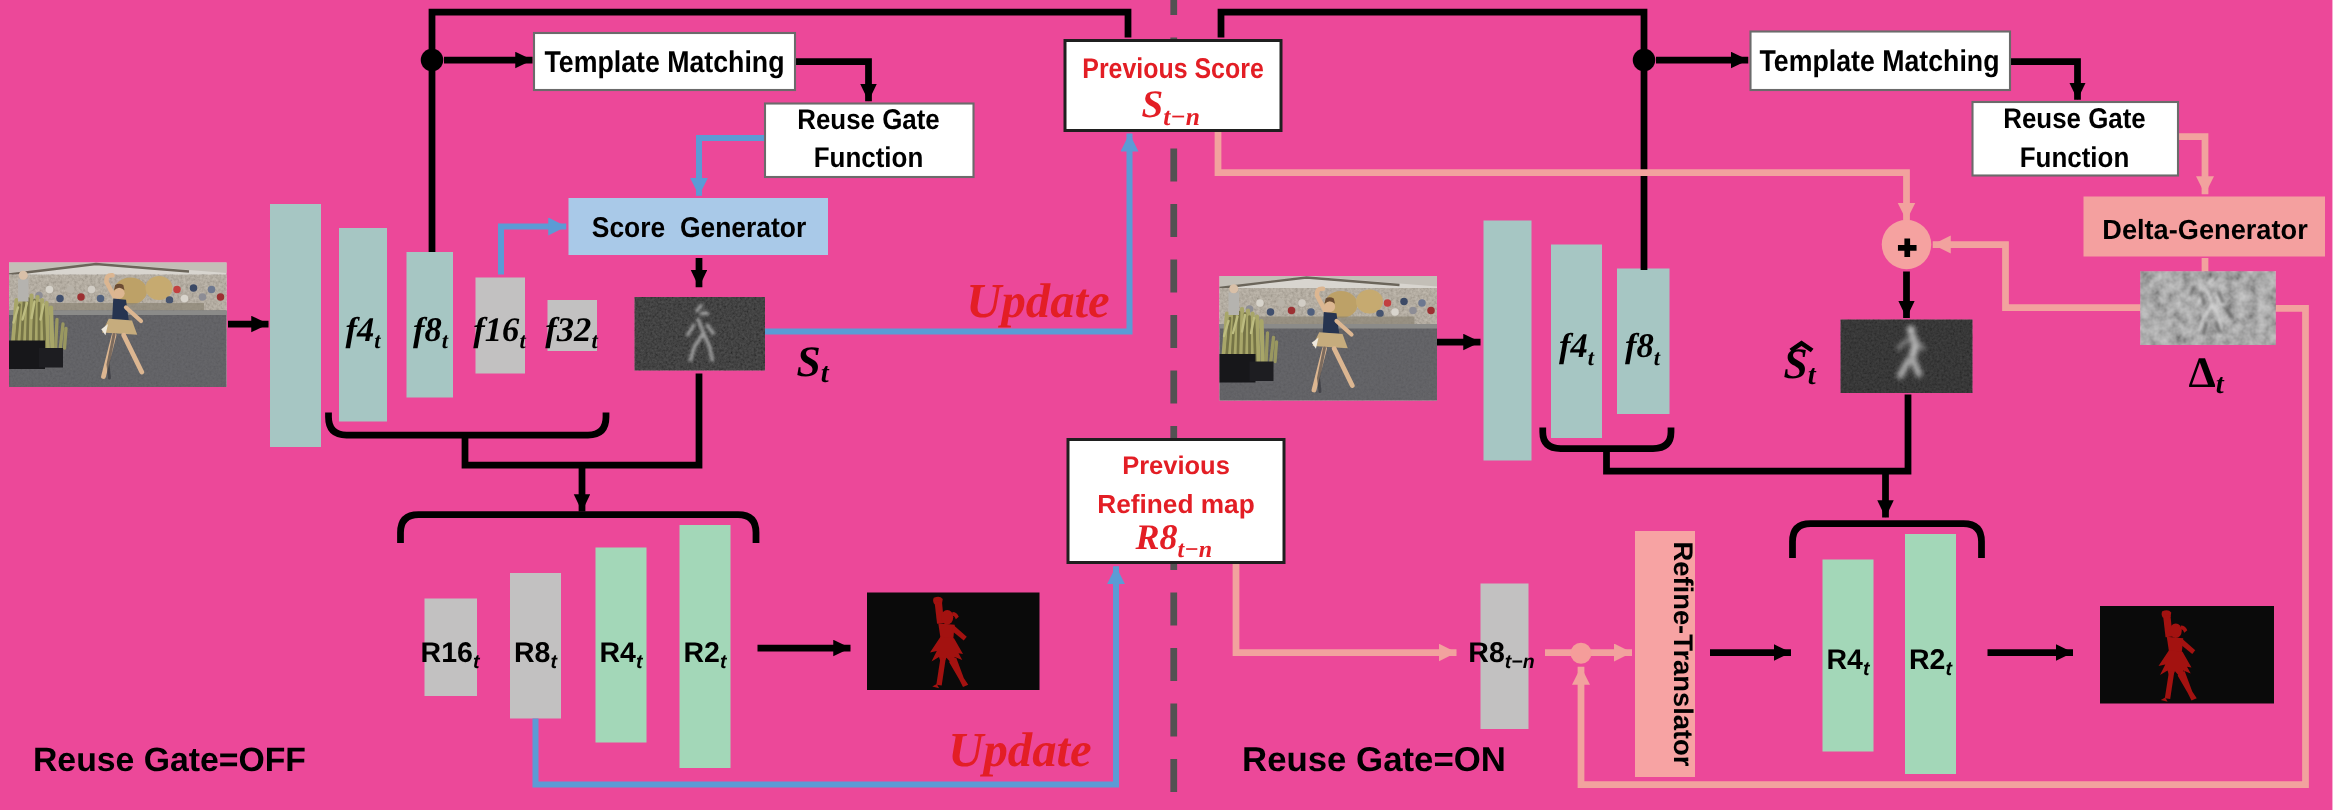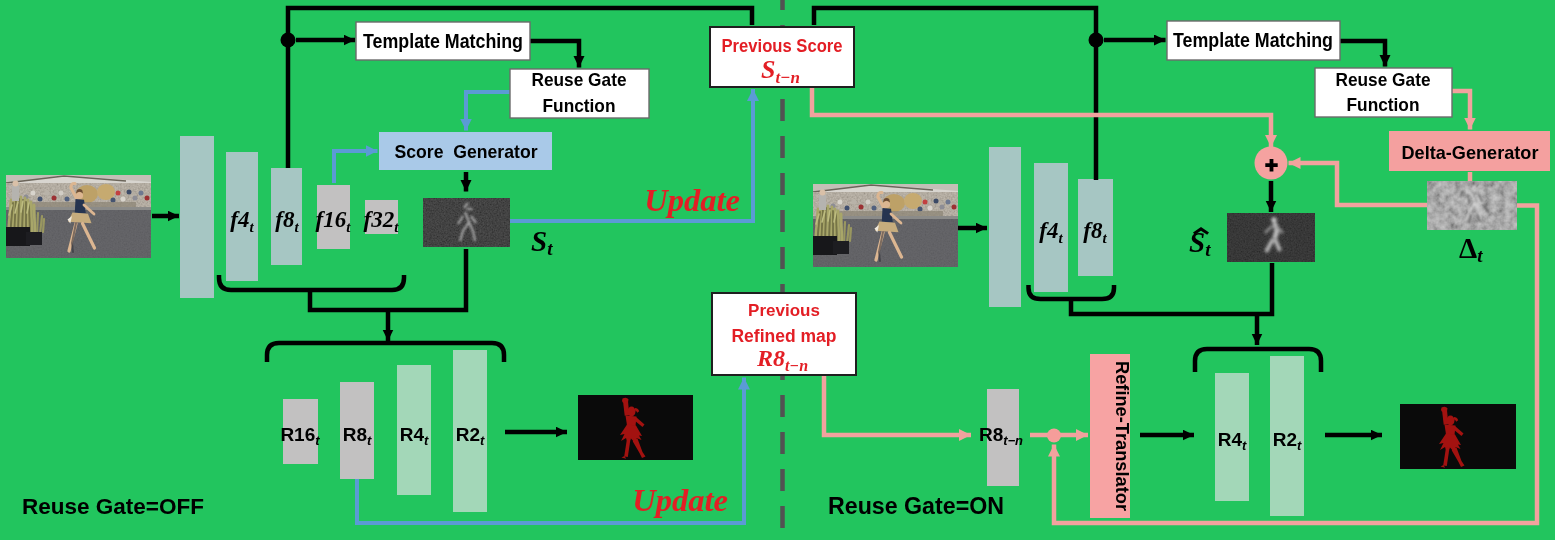--- a/index.html
+++ b/index.html
@@ -1,16 +1,16 @@
 <!DOCTYPE html>
 <html><head>
 <meta charset="utf-8">
 <style>
 html,body{margin:0;padding:0;background:#ffffff;}
-#wrap{position:relative;width:1555px;height:540px;background:#22c55e;overflow:hidden;
+#wrap{position:relative;width:1555px;height:540px;background:#ec4899;overflow:hidden;
 font-family:"Liberation Sans",sans-serif;}
 svg{display:block;}
 </style>
 </head>
 <body>
 <div id="wrap">
 <svg width="1555" height="540" viewBox="0 0 1555 540">
 <defs>
 <marker id="ab" markerUnits="userSpaceOnUse" markerWidth="13" markerHeight="12" refX="11.5" refY="5.5" orient="auto">
           <path d="M0,0 L11.5,5.5 L0,11 Z" fill="#000"></path>

